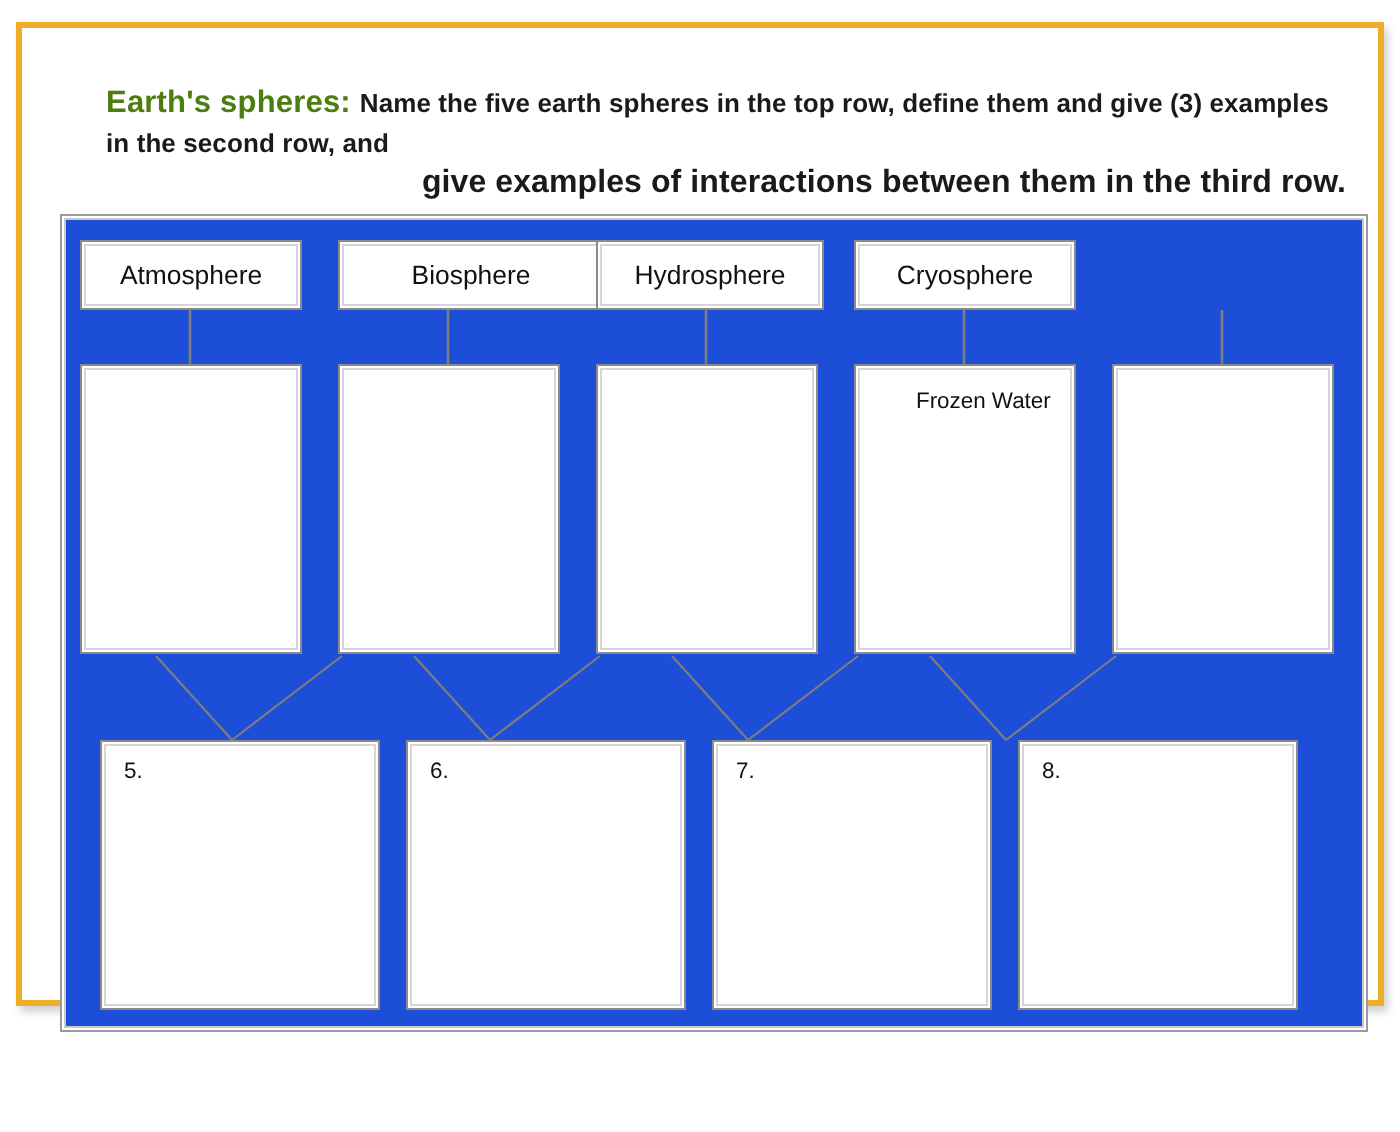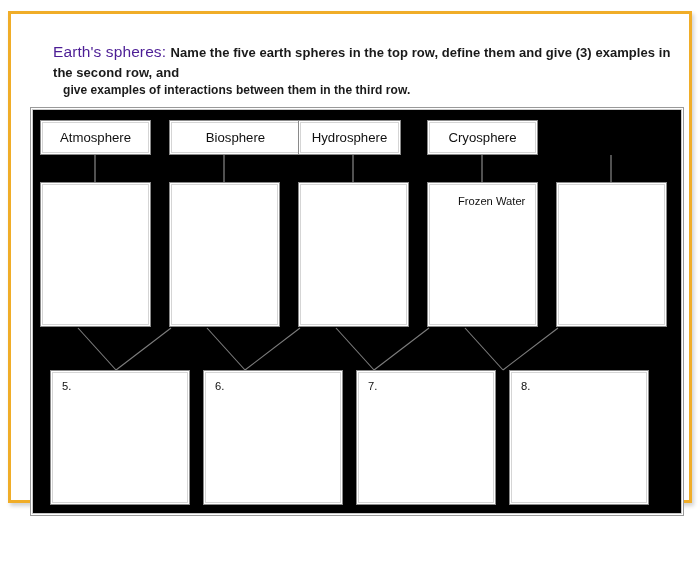--- a/index.html
+++ b/index.html
@@ -32,49 +32,49 @@
     text-align: center;
   }
   .header-line1 {
     display: block;
     text-align: left;
     padding-left: 20px;
     line-height: 1.25;
   }
   .title {
     font-size: 15.5px;
-    font-weight: 400;
+    font-weight: 700;
     letter-spacing: 0.1px;
-    color: #4c1d95;
+    color: #4d7c0f;
   }
   .instr {
     font-size: 13px;
     font-weight: 600;
     color: #1a1a1a;
     letter-spacing: 0.05px;
   }
   .header-line2 {
     display: block;
-    text-align: left;
-    font-size: 12px;
+    text-align: right;
+    font-size: 16px;
     font-weight: 600;
     color: #1a1a1a;
     padding-top: 1px;
     padding-left: 30px;
     letter-spacing: 0.05px;
   }
 
   
   .worksheet {
     position: absolute;
     left: 19px; top: 93px;
     width: 654px; height: 409px;
     border: 1px solid #9a9a9a;
     box-shadow: inset 0 0 0 1px #ffffff, inset 0 0 0 2px #c9c9c9;
-    background: #000000;
+    background: #1d4ed8;
   }
 
   
   .connectors {
     position: absolute;
     left: 0; top: 0;
     width: 654px; height: 409px;
     pointer-events: none;
   }
 
@@ -150,21 +150,21 @@
       <line x1="434" y1="220" x2="472" y2="262" stroke="#7d7d7d" stroke-width="1.1"></line>
       <line x1="527" y1="220" x2="472" y2="262" stroke="#7d7d7d" stroke-width="1.1"></line>
     </svg>
 
     <div class="box sphere-label" style="left:9px; top:12px; width:111px;">
       <span>Atmosphere</span>
     </div>
     <div class="box sphere-label" style="left:138px; top:12px; width:133px;">
       <span>Biosphere</span>
     </div>
-    <div class="box sphere-label" style="left:267px; top:12px; width:103px;">
+    <div class="box sphere-label" style="left:267px; top:12px; width:114px;">
       <span>Hydrosphere</span>
     </div>
     <div class="box sphere-label" style="left:396px; top:12px; width:111px;">
       <span>Cryosphere</span>
     </div>
 
     <div class="box sphere-body" style="left:9px; top:74px; width:111px;">
       <span class="def-text"></span>
       <span class="ex-list">
         <span class="ex-item"></span>

